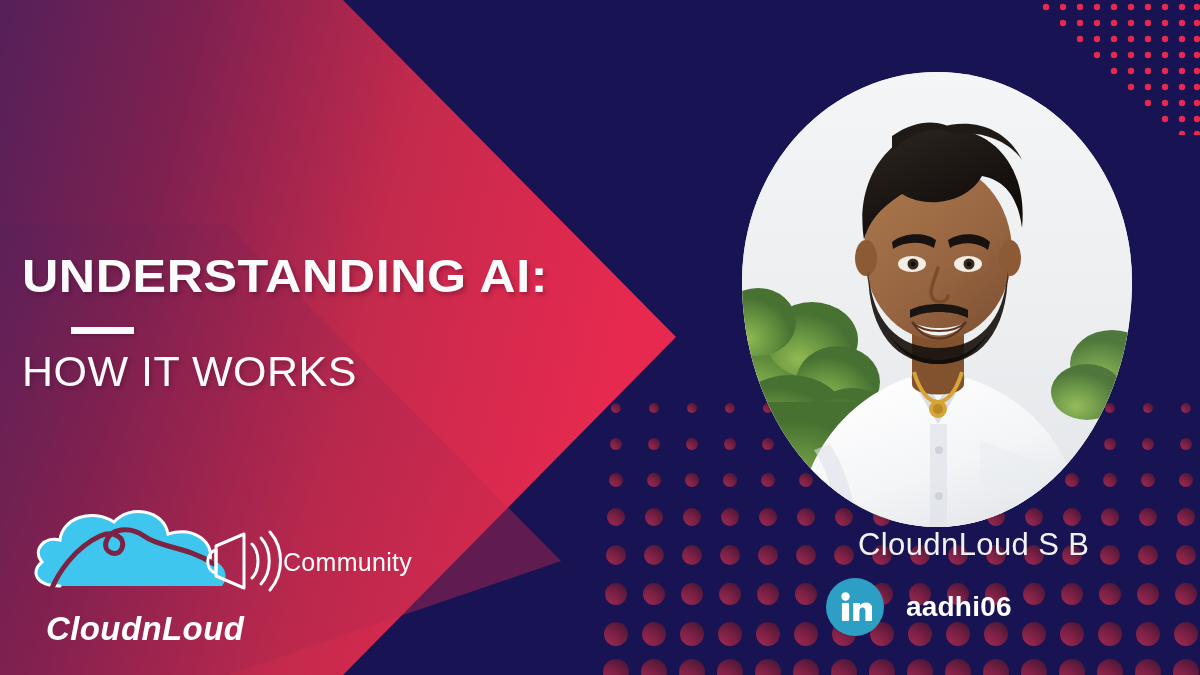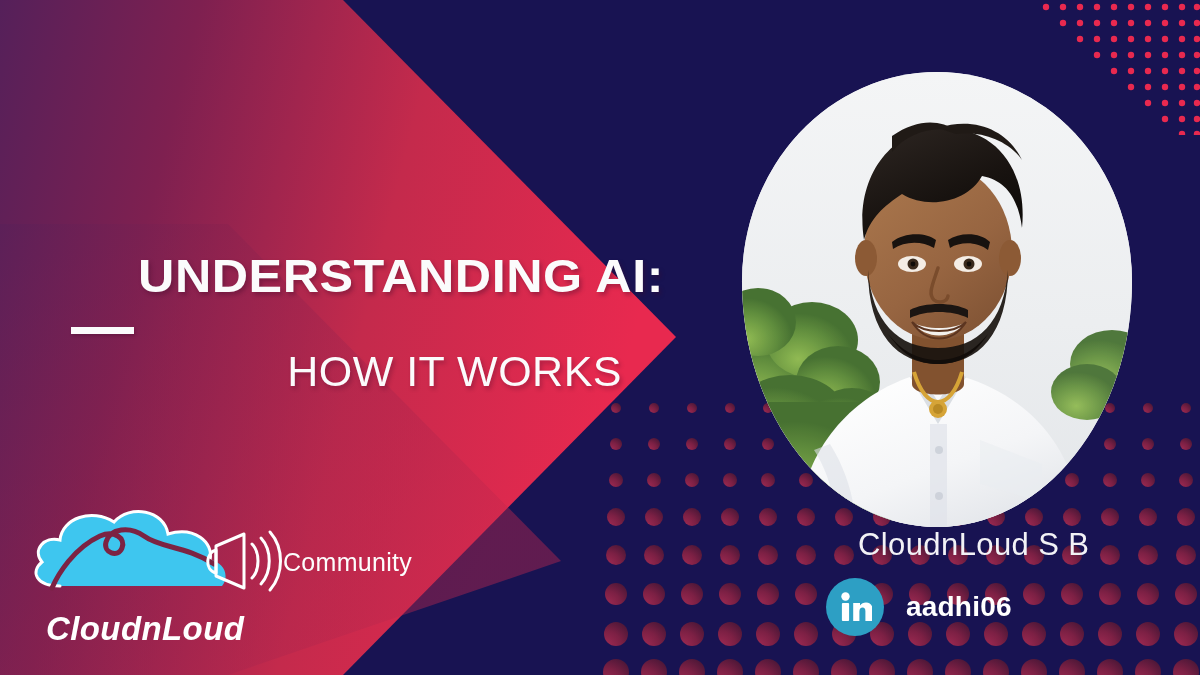--- a/index.html
+++ b/index.html
@@ -6,21 +6,20 @@
   html,body { width:1200px; height:675px; overflow:hidden; }
   body {
     font-family:"Liberation Sans", sans-serif;
     background:#181352;
   }
   #stage {
     position:relative;
     width:1200px; height:675px;
     overflow:hidden;
     background:#6d28d9;
-    text-align:right;
   }
 
   
   .layer { position:absolute; inset:0; }
 
   .navy-bg { background:#181352; }
 
   
   .dots-tr { position:absolute; top:0; right:0; width:160px; height:135px; }
 
@@ -68,21 +67,20 @@
     margin:28px 0 10px 49px;
     box-shadow:1px 2px 3px rgba(60,10,40,0.30);
   }
   .title-sub {
     font-family:"Liberation Sans", sans-serif;
     font-weight:normal;
     font-size:43px;
     letter-spacing:0.5px;
     color:#fbfbfc;
     line-height:1.30;
-    margin-left:49px;
     text-shadow:2px 3px 4px rgba(60,10,40,0.30);
     white-space:nowrap;
   }
 
   
   .brand {
     position:absolute;
     left:18px; top:500px;
     width:420px; height:165px;
   }

